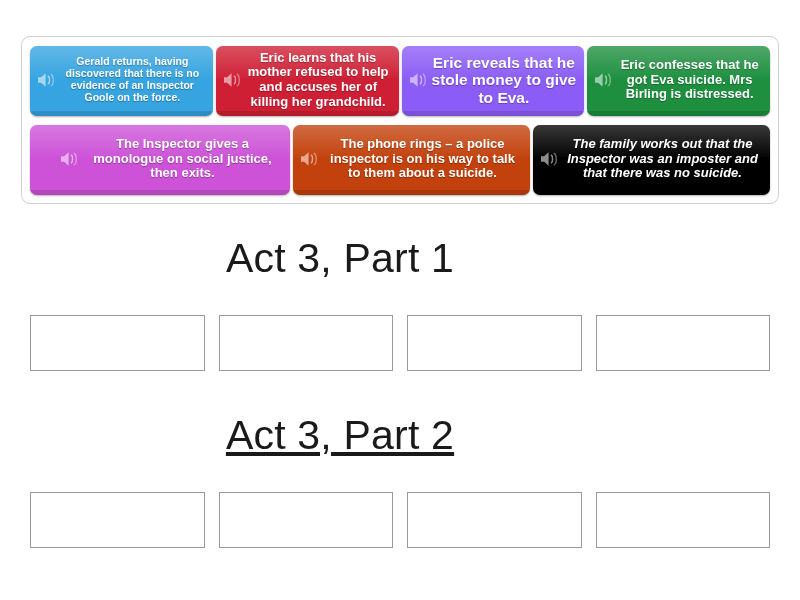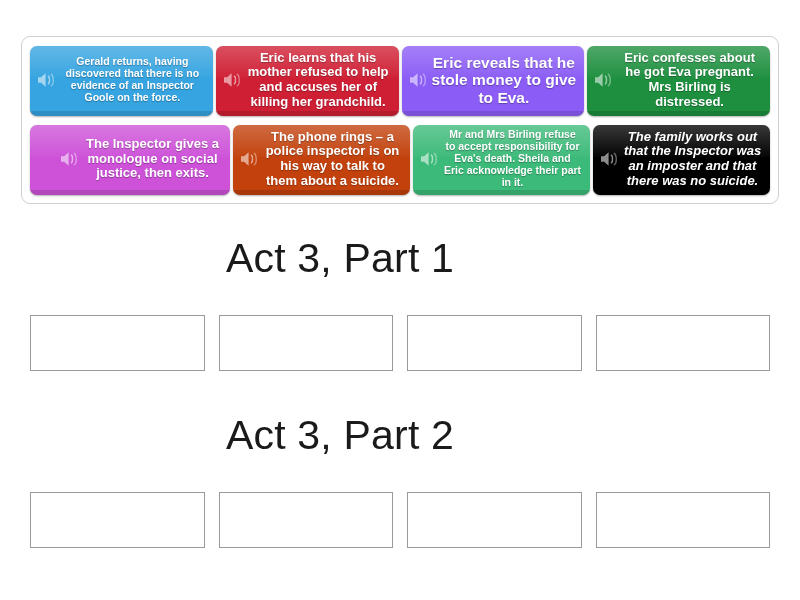--- a/index.html
+++ b/index.html
@@ -100,21 +100,21 @@
     position: absolute;
     left: 0;
     width: 680px;
     text-align: center;
     font-size: 41px;
     font-weight: normal;
     color: #1a1a1a;
     letter-spacing: 0.2px;
   }
   #title-part-1 { top: 235px; }
-  #title-part-2 { top: 412px; }
+  #title-part-2 { top: 412px; text-decoration: underline; }
 
   
   .dropzone-row {
     position: absolute;
     left: 30px;
     width: 740px;
     height: 56px;
     display: flex;
     gap: 14px;
   }
@@ -171,21 +171,21 @@
       </div>
 
       <div class="tile" style="background: rgb(29, 143, 62);">
         <span class="speaker-icon">
           <svg width="22" height="18" viewBox="0 0 22 18" aria-hidden="true">
             <path d="M2 6.3h3.1L9.6 2.2v13.6L5.1 11.7H2z" fill="rgba(255,255,255,0.55)"></path>
             <path d="M12.4 5.2c1.5 1 1.5 6.6 0 7.6" stroke="rgba(255,255,255,0.55)" stroke-width="1.5" fill="none" stroke-linecap="round"></path>
             <path d="M15.3 3.3c2.6 1.8 2.6 10.4 0 11.4" stroke="rgba(255,255,255,0.4)" stroke-width="1.4" fill="none" stroke-linecap="round"></path>
           </svg>
         </span>
-        <span class="tile-text fs-md">Eric confesses about he got Eva pregnant. Mrs Birling is distressed.</span>
+        <span class="tile-text fs-md">Eric confesses that he got Eva suicide. Mrs Birling is distressed.</span>
       </div>
 
     </div>
 
     <div class="tile-row">
 
       <div class="tile" style="background: rgb(205, 82, 216); padding-left: 27px;">
         <span class="speaker-icon">
           <svg width="22" height="18" viewBox="0 0 22 18" aria-hidden="true">
             <path d="M2 6.3h3.1L9.6 2.2v13.6L5.1 11.7H2z" fill="rgba(255,255,255,0.55)"></path>
@@ -200,30 +200,20 @@
         <span class="speaker-icon">
           <svg width="22" height="18" viewBox="0 0 22 18" aria-hidden="true">
             <path d="M2 6.3h3.1L9.6 2.2v13.6L5.1 11.7H2z" fill="rgba(255,255,255,0.55)"></path>
             <path d="M12.4 5.2c1.5 1 1.5 6.6 0 7.6" stroke="rgba(255,255,255,0.55)" stroke-width="1.5" fill="none" stroke-linecap="round"></path>
             <path d="M15.3 3.3c2.6 1.8 2.6 10.4 0 11.4" stroke="rgba(255,255,255,0.4)" stroke-width="1.4" fill="none" stroke-linecap="round"></path>
           </svg>
         </span>
         <span class="tile-text fs-md">The phone rings – a police inspector is on his way to talk to them about a suicide.</span>
       </div>
 
-      <div class="tile" style="background: rgb(60, 186, 121);">
-        <span class="speaker-icon">
-          <svg width="22" height="18" viewBox="0 0 22 18" aria-hidden="true">
-            <path d="M2 6.3h3.1L9.6 2.2v13.6L5.1 11.7H2z" fill="rgba(255,255,255,0.55)"></path>
-            <path d="M12.4 5.2c1.5 1 1.5 6.6 0 7.6" stroke="rgba(255,255,255,0.55)" stroke-width="1.5" fill="none" stroke-linecap="round"></path>
-            <path d="M15.3 3.3c2.6 1.8 2.6 10.4 0 11.4" stroke="rgba(255,255,255,0.4)" stroke-width="1.4" fill="none" stroke-linecap="round"></path>
-          </svg>
-        </span>
-        <span class="tile-text fs-sm">Mr and Mrs Birling refuse to accept responsibility for Eva's death. Sheila and Eric acknowledge their part in it.</span>
-      </div>
 
       <div class="tile" style="background: #000000; font-style: italic;">
         <span class="speaker-icon">
           <svg width="22" height="18" viewBox="0 0 22 18" aria-hidden="true">
             <path d="M2 6.3h3.1L9.6 2.2v13.6L5.1 11.7H2z" fill="rgba(255,255,255,0.55)"></path>
             <path d="M12.4 5.2c1.5 1 1.5 6.6 0 7.6" stroke="rgba(255,255,255,0.55)" stroke-width="1.5" fill="none" stroke-linecap="round"></path>
             <path d="M15.3 3.3c2.6 1.8 2.6 10.4 0 11.4" stroke="rgba(255,255,255,0.4)" stroke-width="1.4" fill="none" stroke-linecap="round"></path>
           </svg>
         </span>
         <span class="tile-text fs-md">The family works out that the Inspector was an imposter and that there was no suicide.</span>

